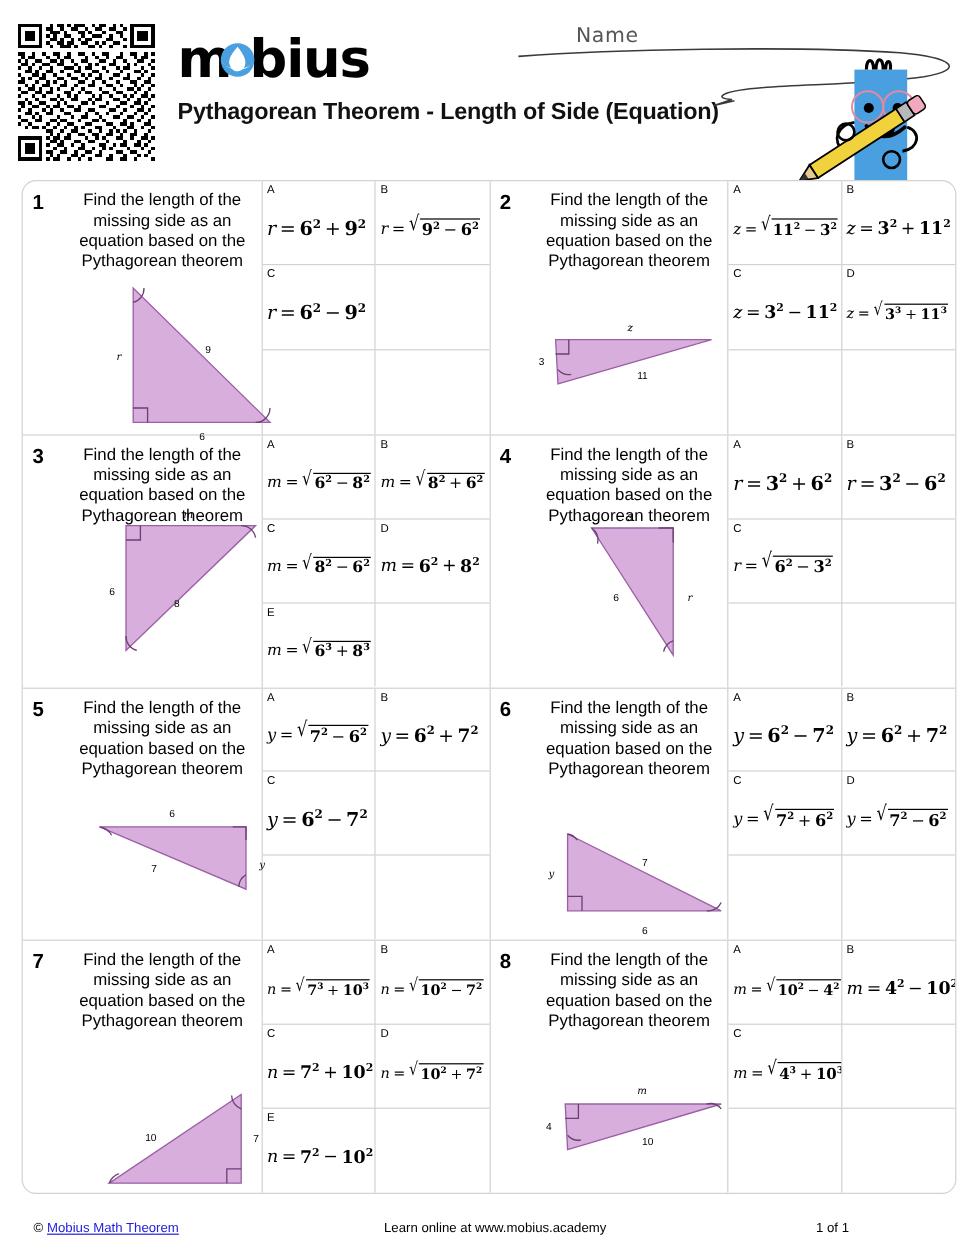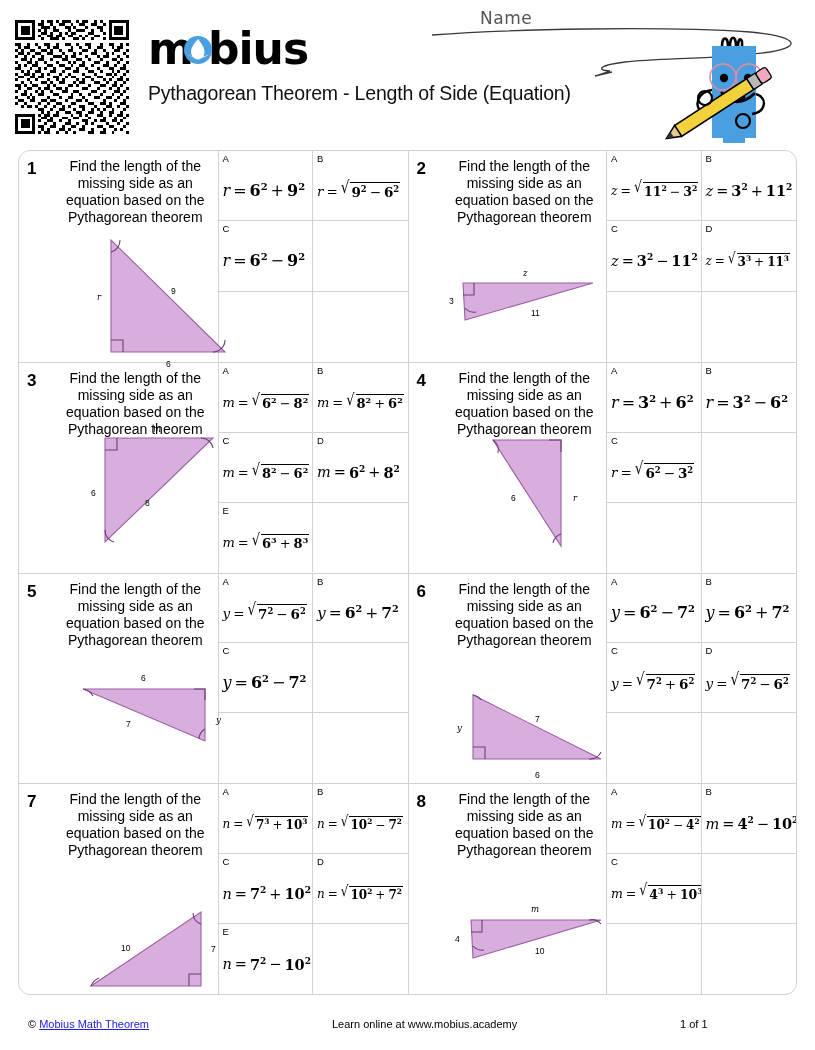--- a/index.html
+++ b/index.html
@@ -13,24 +13,24 @@
     overflow: hidden;
   }
 
   
   .header { position: relative; height: 145px; width: 815px; }
   .qr { position: absolute; left: 12px; top: 17px; width: 120px; height: 120px; }
   .brand { position: absolute; left: 148px; top: 24px; width: 480px; }
   .logo-row { height: 54px; display:flex; align-items:center; }
   .logo-svg { display:block; }
   .worksheet-title {
-    font-size: 19.5px; font-weight: normal; line-height: 1.16;
+    font-size: 19.5px; font-weight: bold; line-height: 1.16;
     letter-spacing: -0.2px; margin-top: 4px; color:#111;
   }
-  .name-area { position:absolute; left: 420px; top: 0px; width: 395px; height:145px; }
+  .name-area { position:absolute; left: 420px; top: 12px; width: 395px; height:145px; }
   .name-label {
     position:absolute; left:60px; top:8px; font-size:17px; color:#555;
     font-family:"DejaVu Sans", sans-serif; letter-spacing:0.5px;
   }
   .mascot { position:absolute; left: 240px; top: 28px; }
 
   
   .sheet {
     position:absolute; left: 18px; top: 150px;
     width: 779px; height: 845px;
@@ -86,21 +86,21 @@
   .radsign { font-size:1.0em; line-height:1; transform: scaleY(1.25) translateY(-0.5px); margin-right:1px; }
   .radbody { border-top: 1.1px solid #000; padding: 1px 1px 0 1px; }
 
   
   .footer {
     position:absolute; left:0; top: 1018px; width:815px;
     font-size: 11px; font-family:"Liberation Sans", sans-serif;
   }
   .f-left { position:absolute; left: 28px; top:0; }
   .f-left a { color:#2020dd; text-decoration:underline; }
-  .f-mid { position:absolute; left: 332px; top:0; color:#000; }
+  .f-mid { position:absolute; left: 320px; top:0; color:#000; }
   .f-right { position:absolute; left: 680px; top:0; color:#000; }
 
   .tri-fill { fill:#d8aedc; stroke:#9c5fa6; stroke-width:1.1; }
   .tri-mark { fill:none; stroke:#6b3f75; stroke-width:1.1; }
   .lab { font-family:"Liberation Sans", sans-serif; font-size:8.5px; fill:#000; }
   .lab-i { font-family:"DejaVu Serif", serif; font-size:8.5px; fill:#000; font-style:italic;}
 </style>
 </head>
 <body>
 

